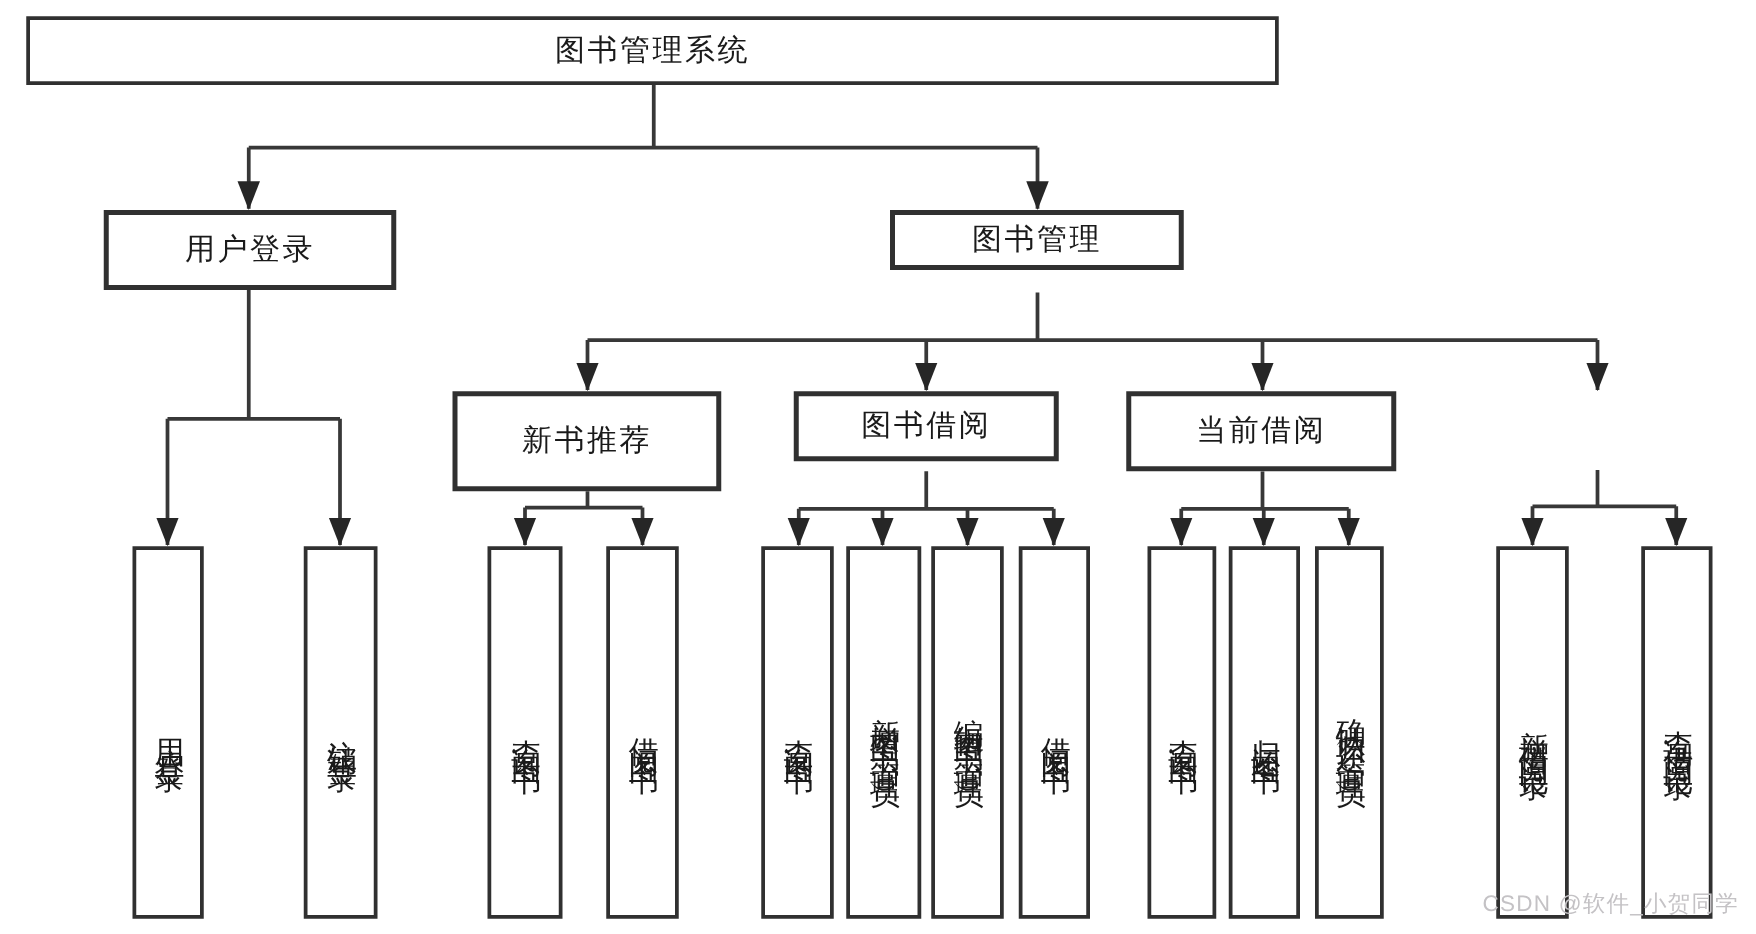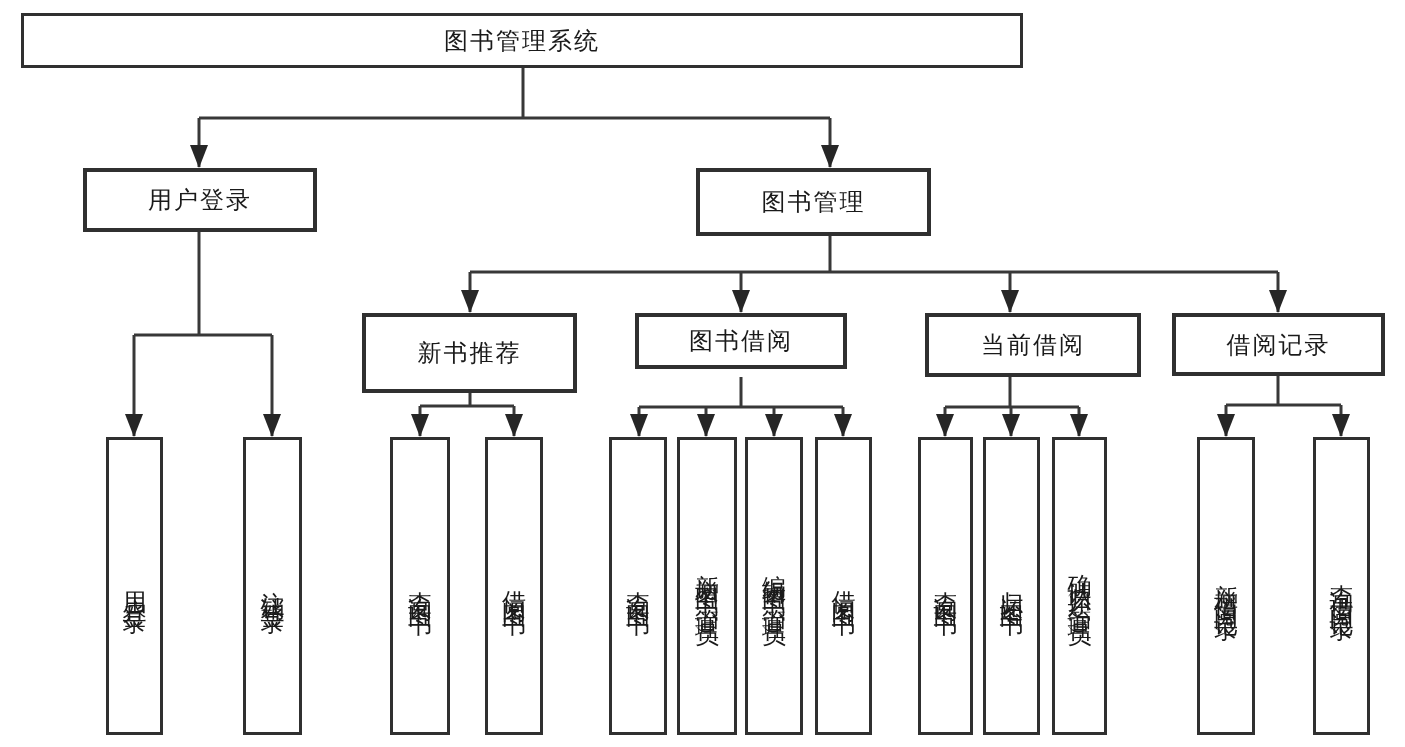--- a/index.html
+++ b/index.html
@@ -33,24 +33,24 @@
   .lv1, .lv2 { border-width: 4px; }
   .leaf {
     writing-mode: vertical-rl;
     text-orientation: mixed;
     letter-spacing: 7px;
     font-size: 24px;
     padding: 6px 0;
   }
   .root-box  { left: 21px;   top: 13px;  width: 1002px; height: 55px; }
   .n-user    { left: 83px;   top: 168px; width: 234px;  height: 64px; }
-  .n-mgmt    { left: 696px;  top: 168px; width: 235px;  height: 68px; }
+  .n-mgmt    { left: 712px;  top: 168px; width: 235px;  height: 48px; }
   .n-new     { left: 362px;  top: 313px; width: 215px;  height: 80px; }
   .n-borrow  { left: 635px;  top: 313px; width: 212px;  height: 56px; }
-  .n-current { left: 901px;  top: 313px; width: 216px;  height: 64px; margin-left: 24px; }
+  .n-current { left: 901px;  top: 313px; width: 216px;  height: 64px; }
   .n-records { left: 1172px; top: 313px; width: 213px;  height: 63px; }
   .lf { top: 437px; height: 298px; }
   .lf1  { left: 106px;  width: 57px; }
   .lf2  { left: 243px;  width: 59px; }
   .lf3  { left: 390px;  width: 60px; }
   .lf4  { left: 485px;  width: 58px; }
   .lf5  { left: 609px;  width: 58px; }
   .lf6  { left: 677px;  width: 60px; }
   .lf7  { left: 745px;  width: 58px; }
   .lf8  { left: 815px;  width: 57px; }
@@ -115,34 +115,34 @@
   </svg>
 
   <div class="box root-box">图书管理系统</div>
 
   <div class="box lv1 n-user">用户登录</div>
   <div class="box lv1 n-mgmt">图书管理</div>
 
   <div class="box lv2 n-new">新书推荐</div>
   <div class="box lv2 n-borrow">图书借阅</div>
   <div class="box lv2 n-current">当前借阅</div>
-  <div class="box lv2 n-records">借阅记录</div>
 
   <div class="box leaf lf lf1">用户登录</div>
   <div class="box leaf lf lf2">注销登录</div>
 
   <div class="box leaf lf lf3">查询图书</div>
   <div class="box leaf lf lf4">借阅图书</div>
 
   <div class="box leaf lf lf5">查询图书</div>
   <div class="box leaf lf lf6">新增图书（管理员）</div>
   <div class="box leaf lf lf7">编辑图书（管理员）</div>
   <div class="box leaf lf lf8">借阅图书</div>
 
   <div class="box leaf lf lf9">查询图书</div>
   <div class="box leaf lf lf10">归还图书</div>
   <div class="box leaf lf lf11">确认归还（管理员）</div>
 
   <div class="box leaf lf lf12">新增借阅记录</div>
   <div class="box leaf lf lf13">查询借阅记录</div>
 
+  <div class="watermark">CSDN @软件_小贺同学</div>
 
 </div>
 
 </body></html>

